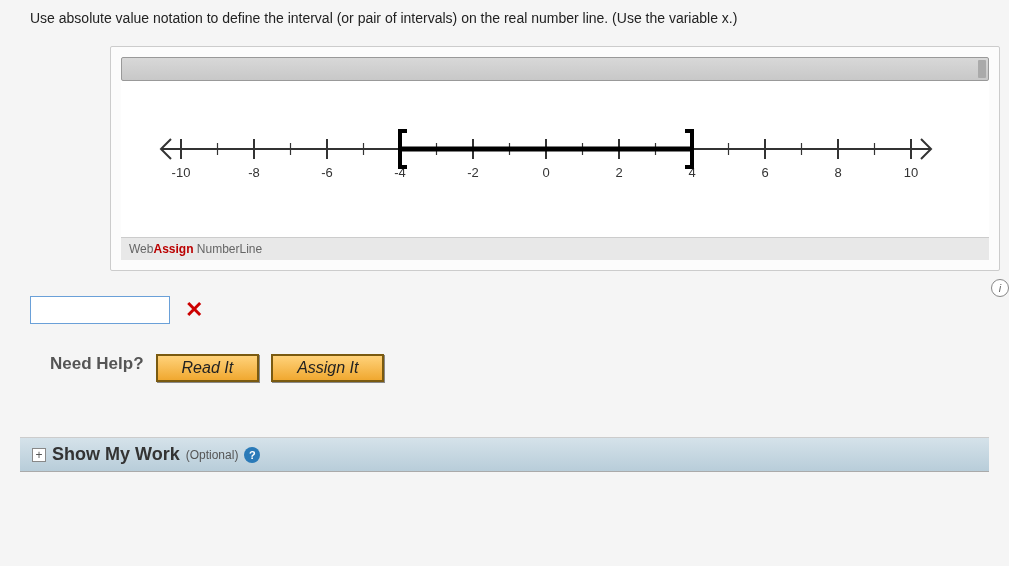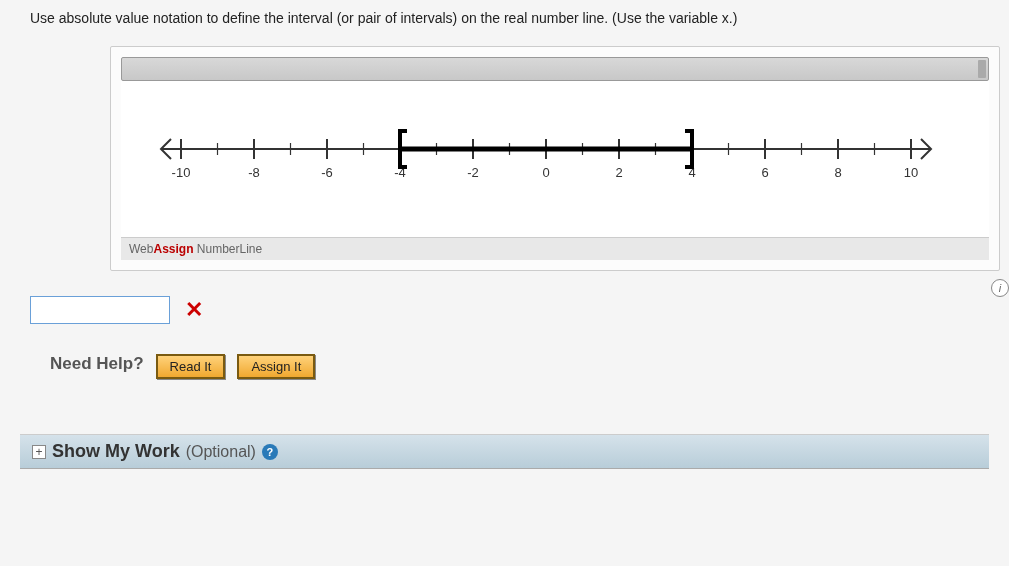--- a/index.html
+++ b/index.html
@@ -104,25 +104,26 @@
       gap: 12px;
     }
     .need-help-label {
       color: #555;
       font-size: 17px;
       font-weight: bold;
     }
     .help-btn {
       background: linear-gradient(#ffd27a, #f0a830);
       border: 2px solid #7a5a10;
-      font-size: 13px;
-      padding: 3px 12px;
+      font-size: 16px;
+      padding: 3px 24px;
       color: #222;
       cursor: pointer;
       box-shadow: 1px 1px 0 #888;
+      font-style: italic;
     }
     .show-work {
       margin-top: 55px;
       background: linear-gradient(#d5e2ea, #b8cdd9);
       border-top: 1px solid #ccc;
       border-bottom: 1px solid #aaa;
       padding: 6px 12px;
       display: flex;
       align-items: center;
       gap: 6px;
@@ -137,21 +138,21 @@
       text-align: center;
       color: #555;
     }
     .show-work .title {
       font-weight: bold;
       color: #333;
       font-size: 18px;
     }
     .show-work .optional {
       color: #555;
-      font-size: 16px;
+      font-size: 12px;
     }
     .show-work .q {
       width: 16px;
       height: 16px;
       background: #2a7ab8;
       color: #fff;
       border-radius: 50%;
       font-size: 11px;
       text-align: center;
       line-height: 16px;

